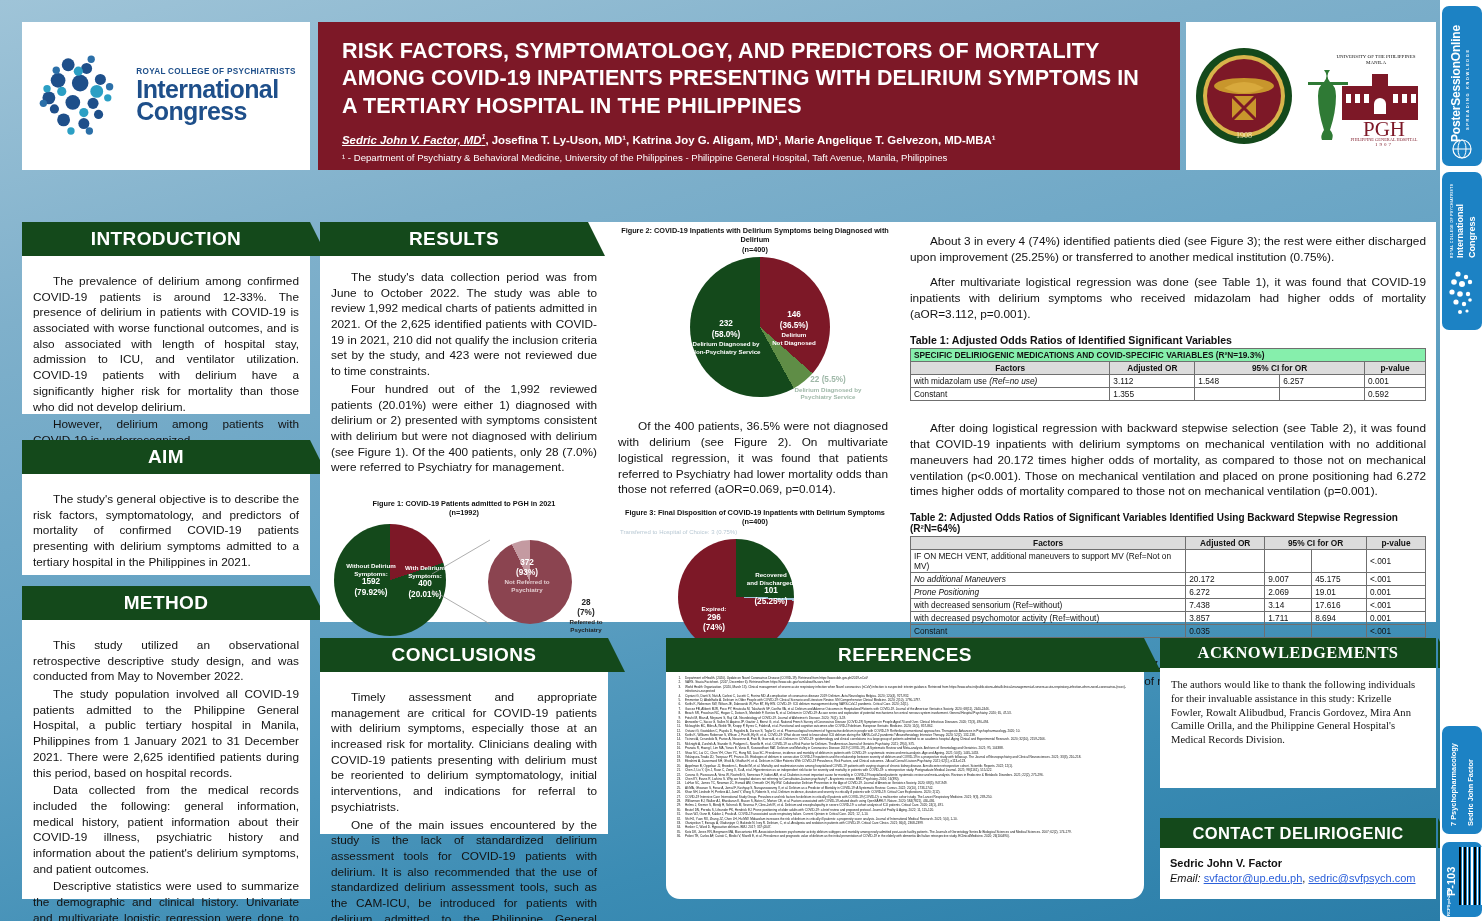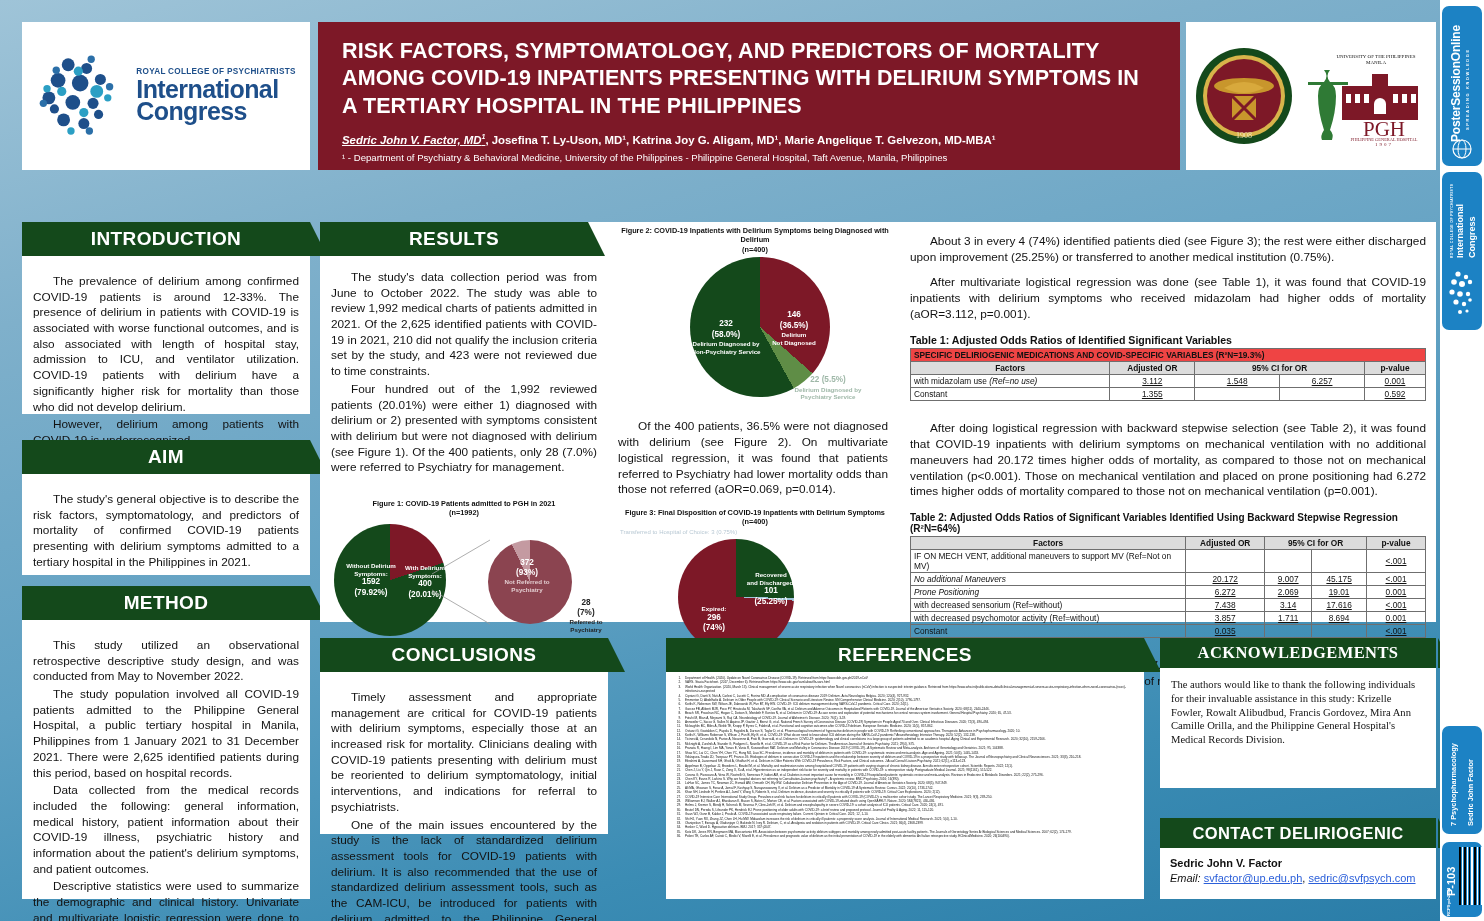--- a/index.html
+++ b/index.html
@@ -69,22 +69,22 @@
   .pie{border-radius:50%;position:relative;}
   .pielbl{position:absolute;font-size:6.2px;font-weight:bold;color:#fff;text-align:center;line-height:1.25;}
   .pielbl .big{font-size:8.2px;}
 
   
   .tbl-title{font-size:10.6px;font-weight:bold;color:#111;margin-bottom:2px;}
   table.dt{border-collapse:collapse;width:100%;font-size:8.3px;color:#111;}
   table.dt td,table.dt th{border:1px solid #6f6f6f;padding:1px 3px;}
   table.dt th{background:#dcdcdc;font-weight:bold;text-align:center;}
   table.dt td.lf{text-align:left;}
-  table.dt td.rt{text-align:center;text-decoration:underline;}
-  .grp{background:#ef4444;font-weight:bold;font-size:8.3px;text-align:left;}
+  table.dt td.rt{text-align:left;}
+  .grp{background:#86efac;font-weight:bold;font-size:8.3px;text-align:left;}
   .ital{font-style:italic;}
 
   
   .reflist{padding:4px 6px 3px 6px;font-size:3.1px;line-height:1.42;color:#111;}
   .refrow{display:flex;gap:4px;}
   .refnum{width:9px;text-align:right;flex:none;}
   .reftxt{flex:1;}
 
   
   .rail{position:absolute;left:1440px;top:0;width:44px;height:921px;background:#ffffff;}
@@ -411,21 +411,21 @@
   </div>
 
   <div class="card" style="left:320px;top:638px;width:288px;height:196px;">
     <div class="sec-head">CONCLUSIONS</div>
     <div class="body-txt">
       <p>Timely assessment and appropriate management are critical for COVID-19 patients with delirium symptoms, especially those at an increased risk for mortality. Clinicians dealing with COVID-19 patients presenting with delirium must be reoriented to delirium symptomatology, initial interventions, and indications for referral to psychiatrists.</p>
       <p>One of the main issues encountered by the study is the lack of standardized delirium assessment tools for COVID-19 patients with delirium. It is also recommended that the use of standardized delirium assessment tools, such as the CAM-ICU, be introduced for patients with delirium admitted to the Philippine General Hospital, regardless of COVID-19 status.</p>
     </div>
   </div>
 
-  <div class="card" style="left:666px;top:638px;width:478px;height:261px;">
+  <div class="card" style="left:666px;top:638px;width:478px;height:261px;border-radius:14px;">
     <div class="sec-head">REFERENCES</div>
     <div class="reflist" id="reflist">
         <div class="refrow">
           <div class="refnum">1.</div>
           <div class="reftxt">Department of Health. (2020). Update on Novel Coronavirus Disease (COVID-19). Retrieved from https://www.doh.gov.ph/2019-nCoV</div>
         </div>
         <div class="refrow">
           <div class="refnum">2.</div>
           <div class="reftxt">SARS. Stacia Factsheet. (2017, December 6). Retrieved from https://www.cdc.gov/sars/about/fs-sars.html</div>
         </div>

